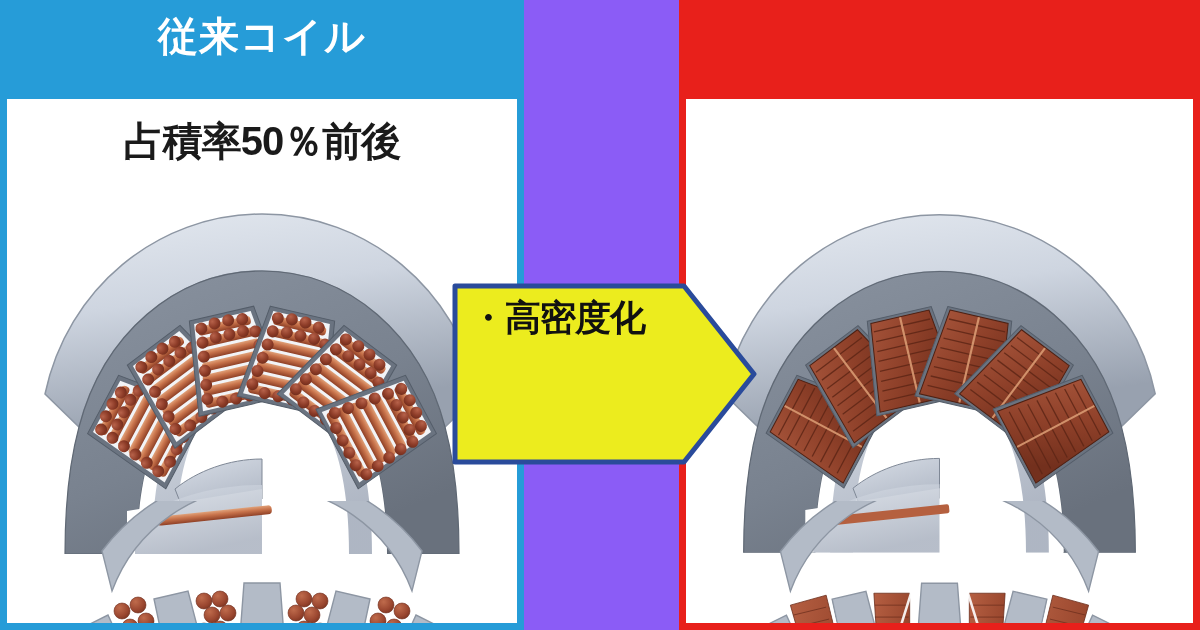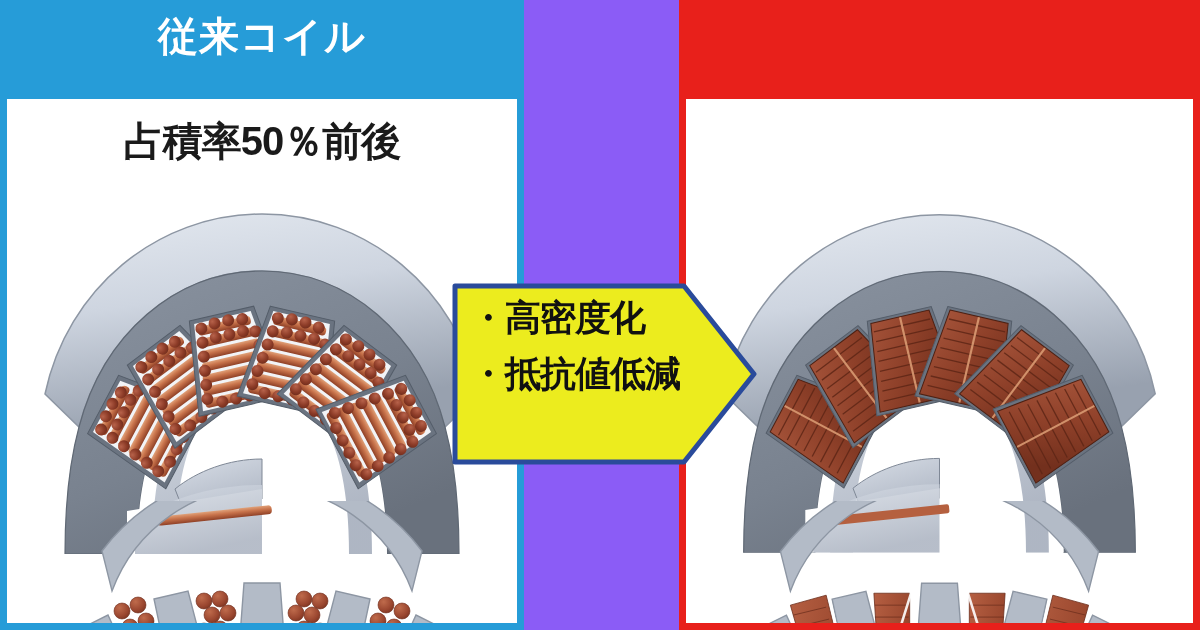--- a/index.html
+++ b/index.html
@@ -731,17 +731,16 @@
       </div>
     </div>
   </div>
 
   <div class="arrow">
     <svg viewBox="0 0 305 182" preserveAspectRatio="none">
       <polygon points="3,3 232,3 302,91 232,179 3,179" fill="#ecec1e" stroke="#2a4b9b" stroke-width="5" stroke-linejoin="round"></polygon>
     </svg>
     <div class="arrow-list">
       <div class="arrow-item">・高密度化</div>
-      <div class="arrow-item">・抵抗値低減</div>
     </div>
   </div>
 
 </div>
 
 </body></html>

